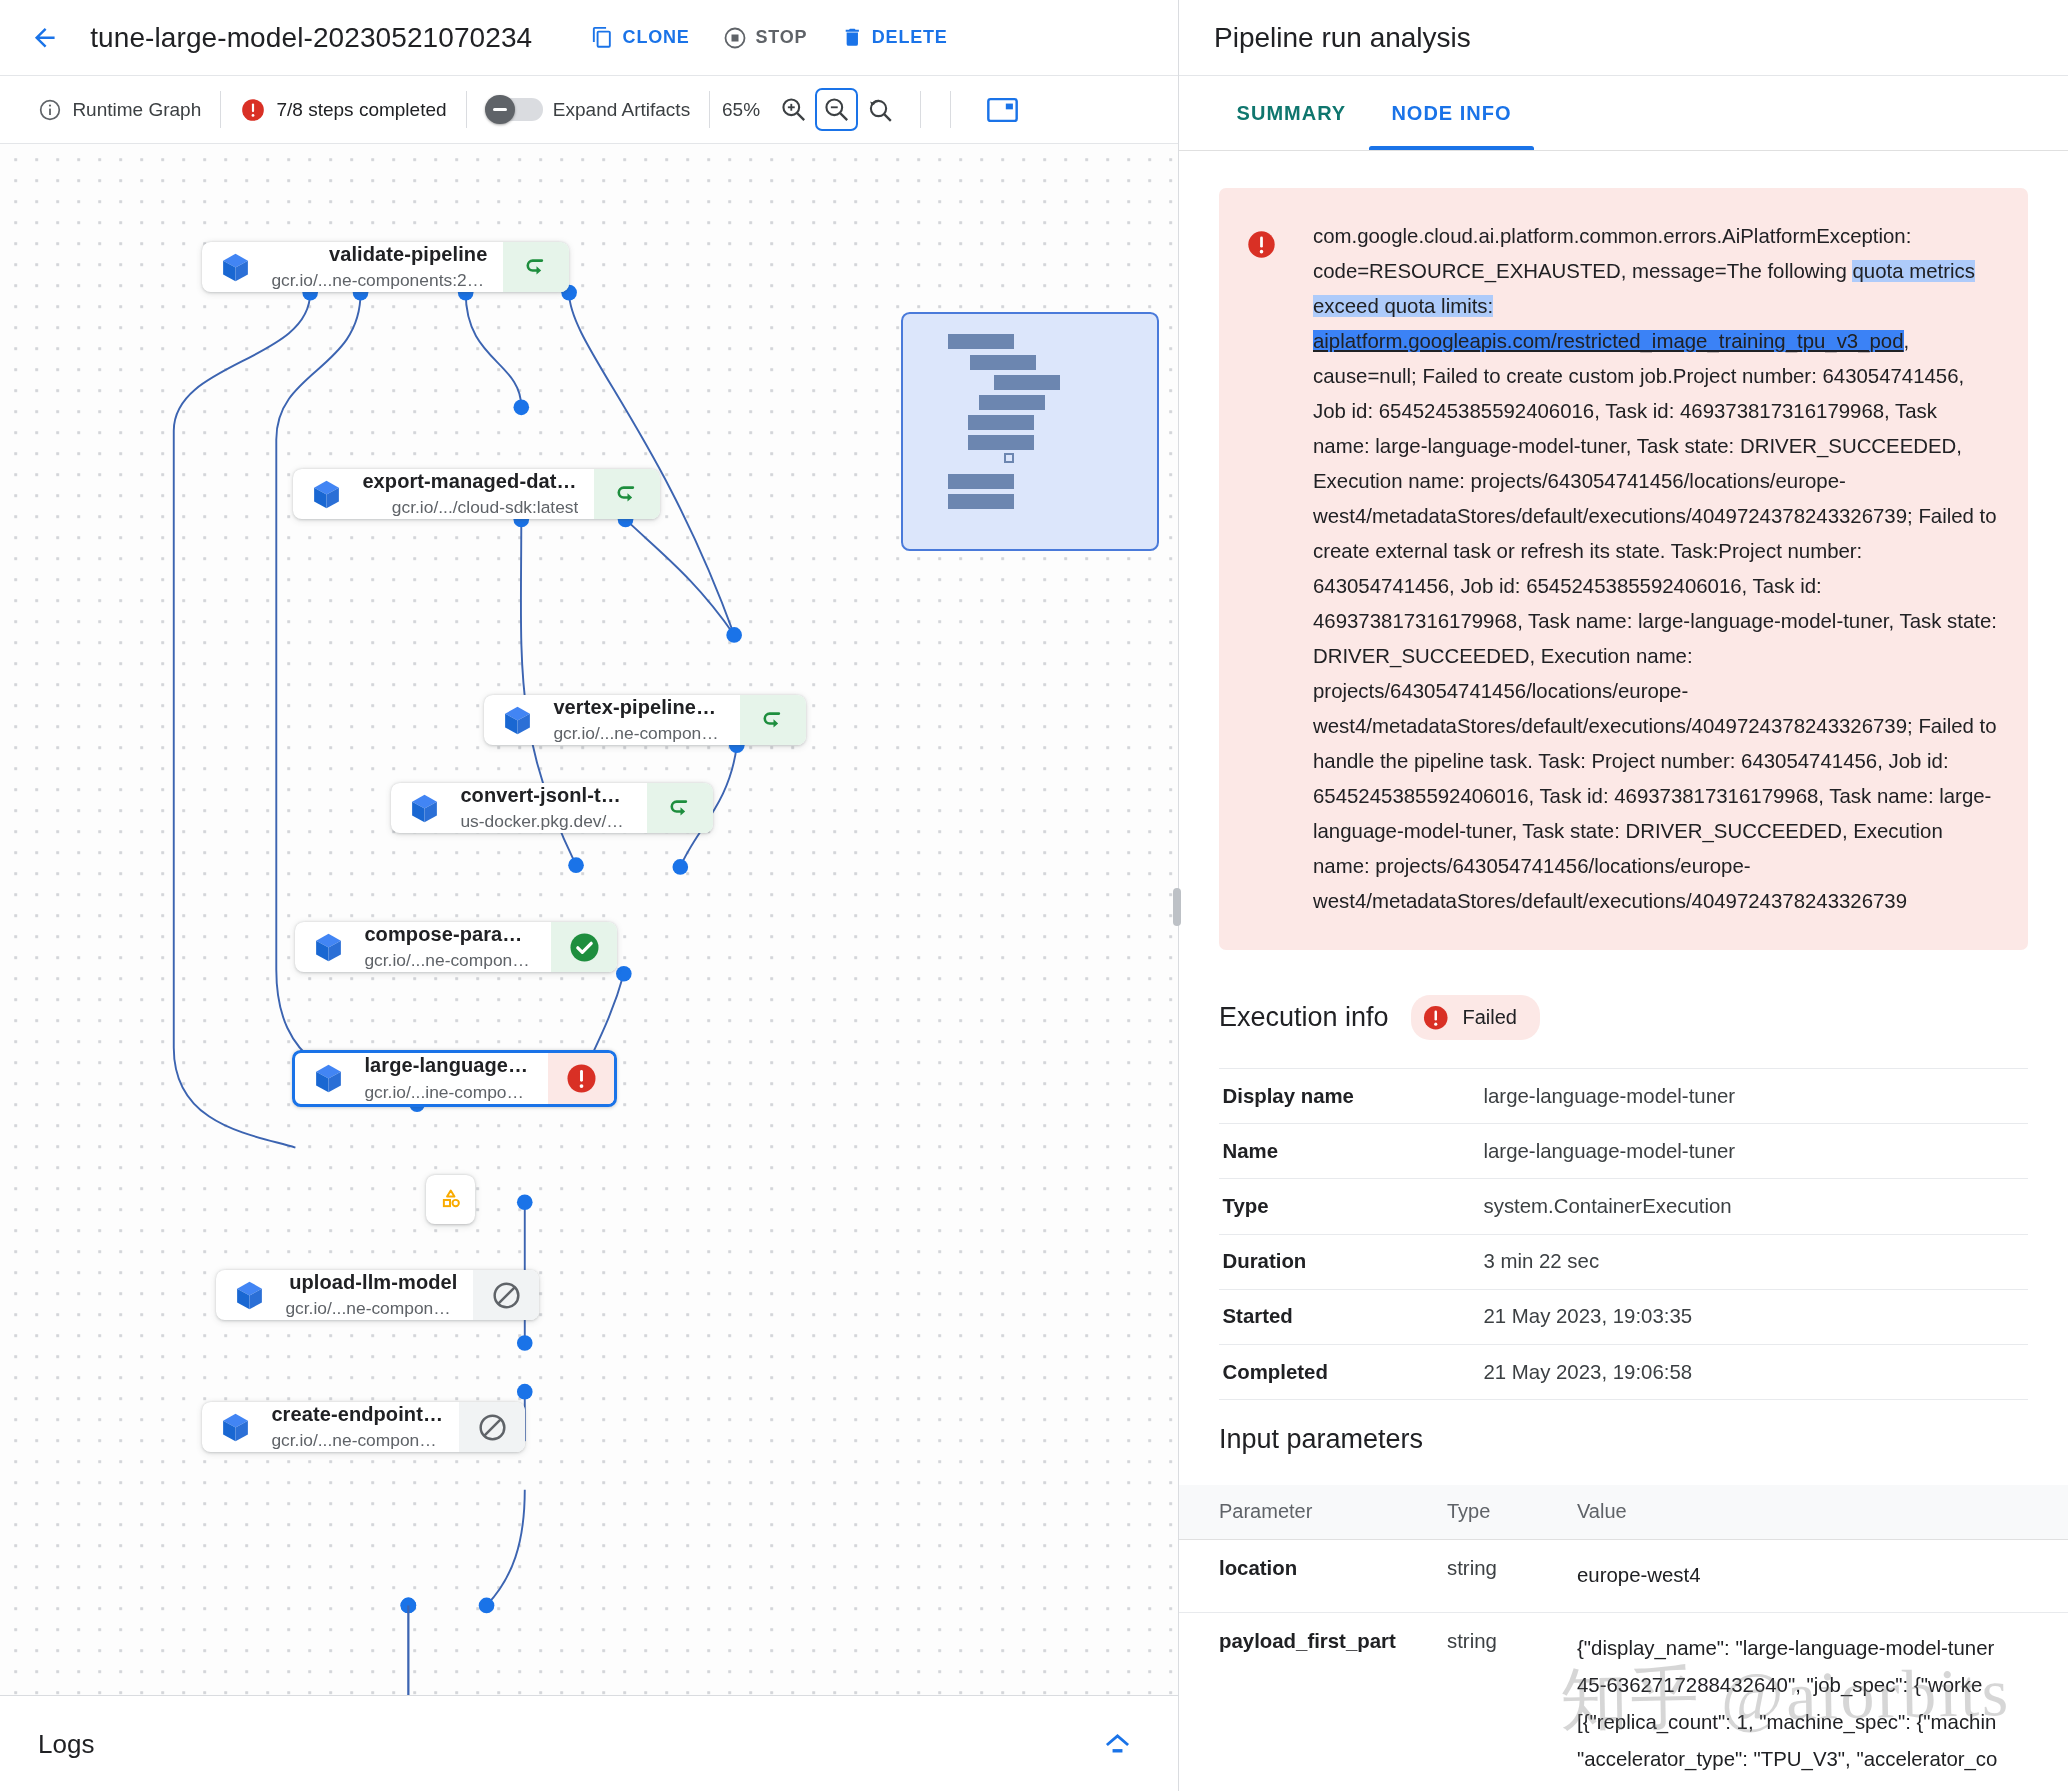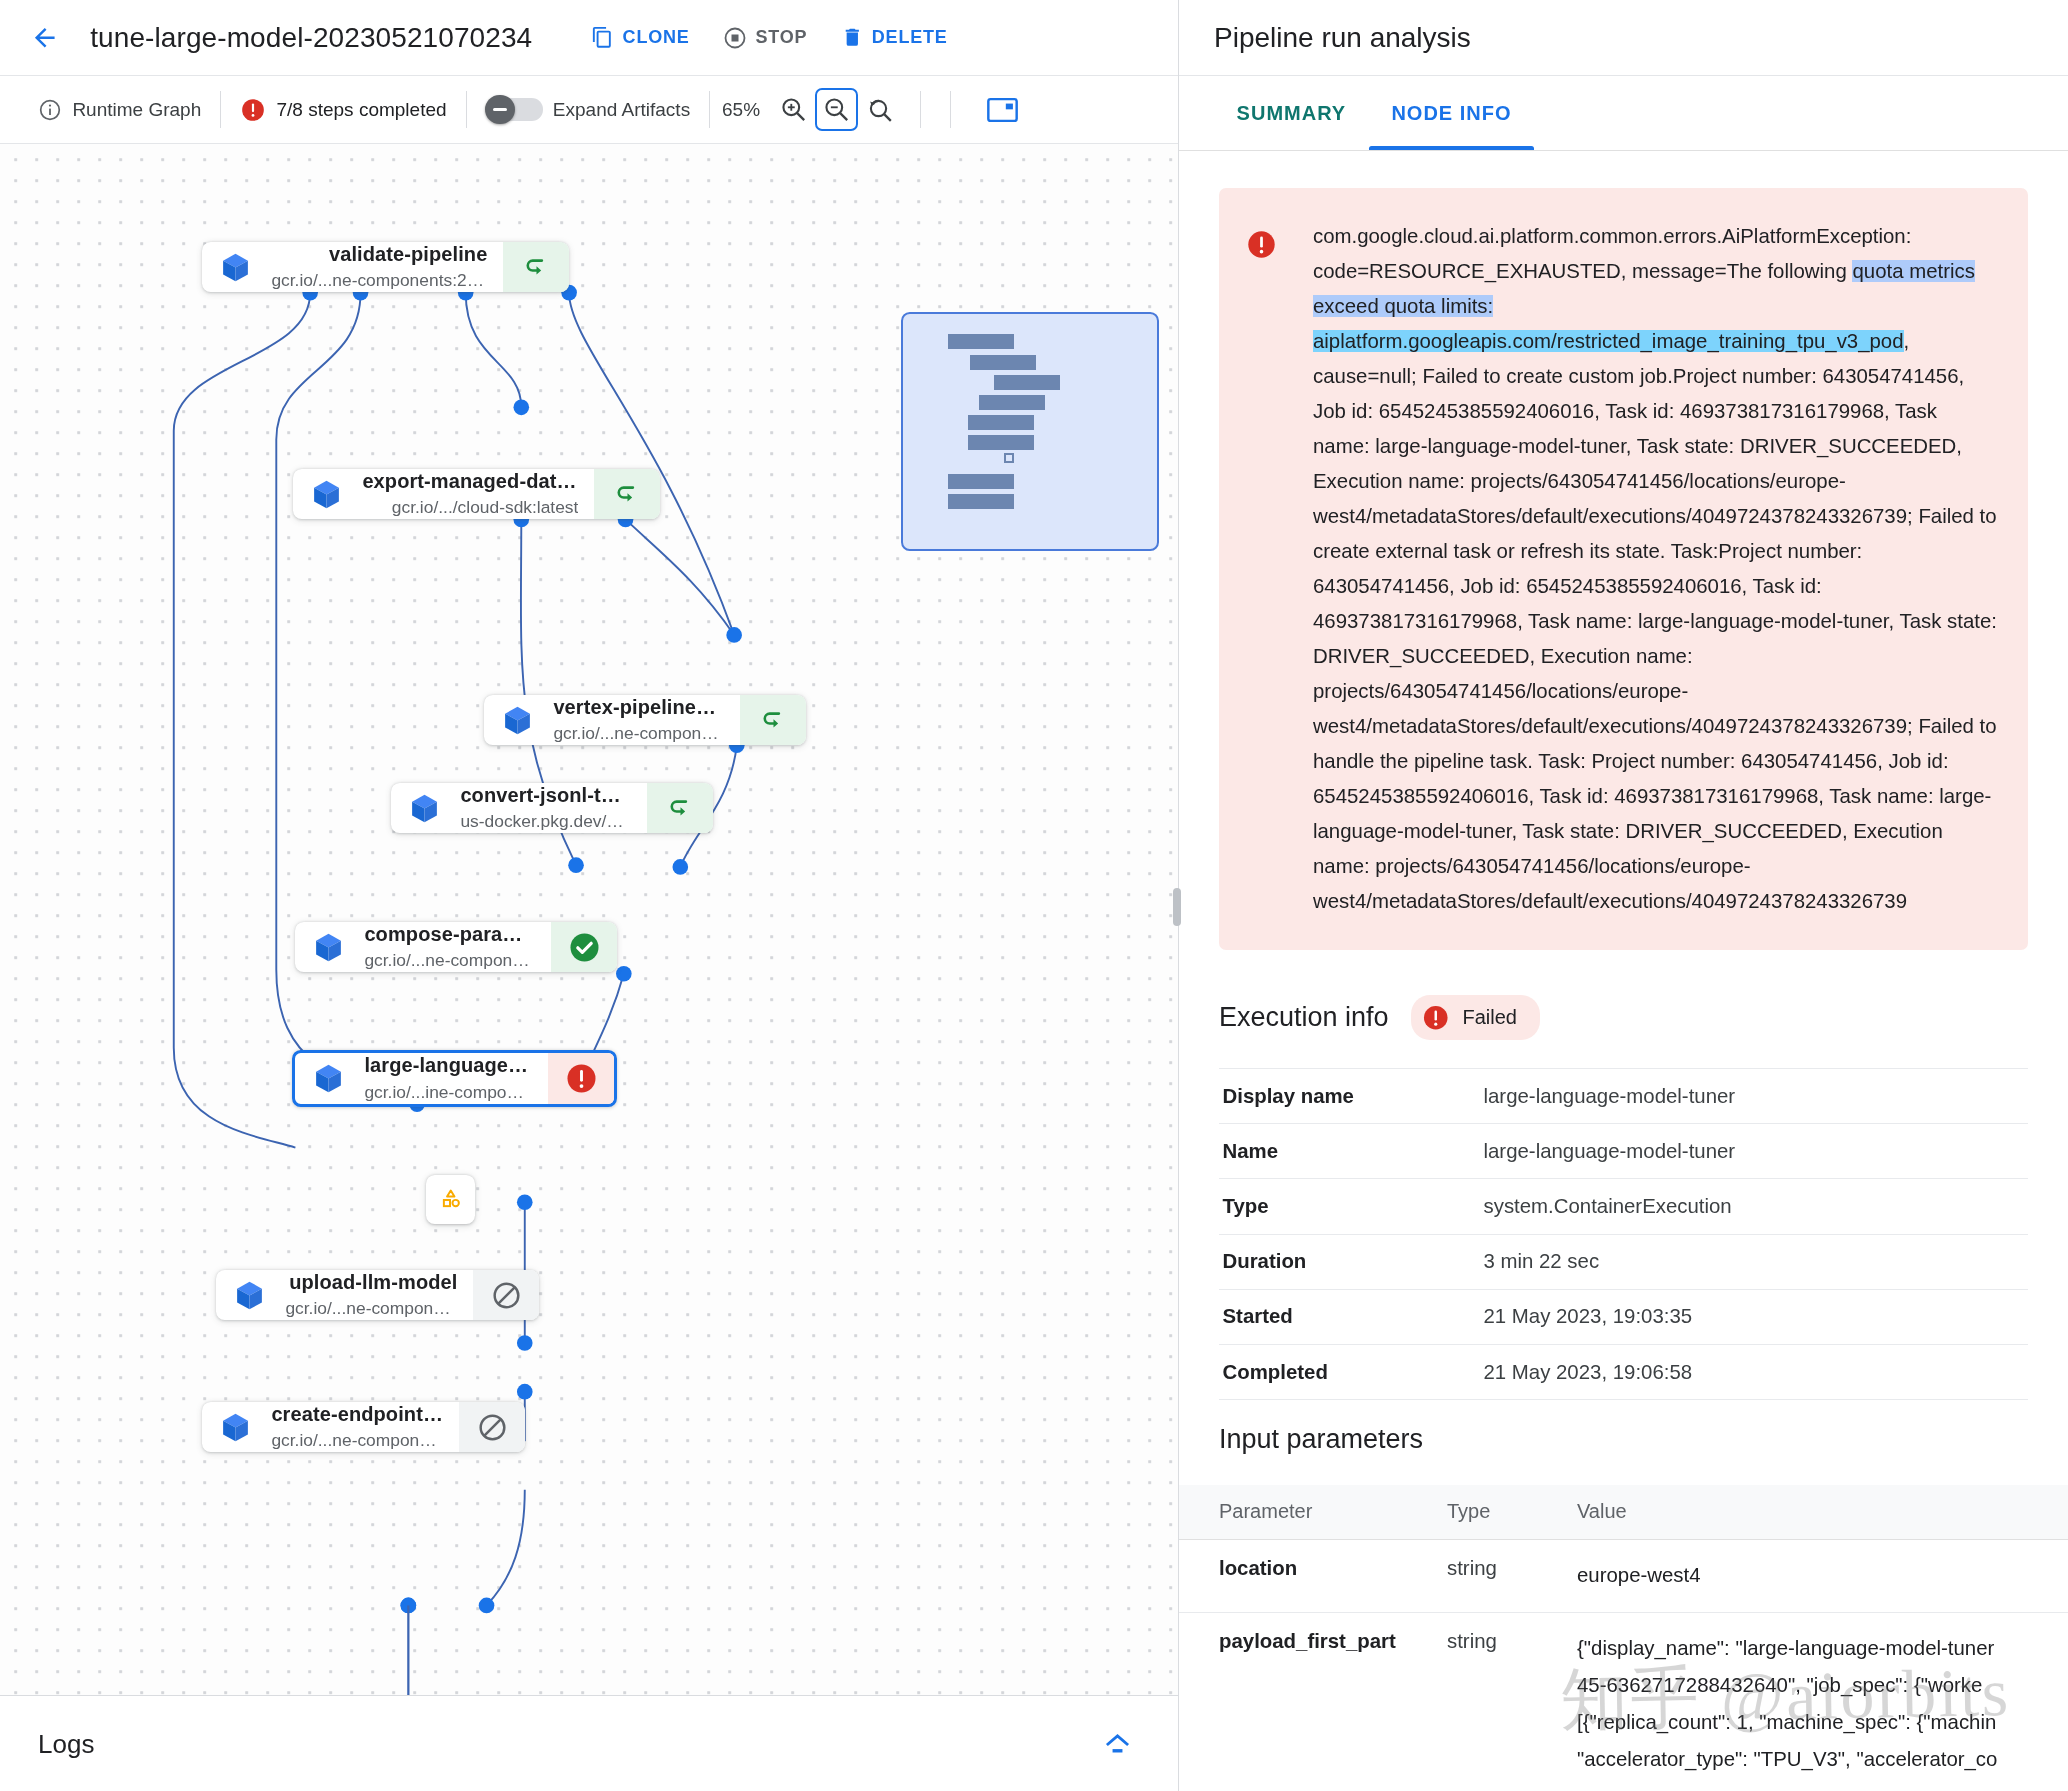--- a/index.html
+++ b/index.html
@@ -212,21 +212,21 @@
     border-radius: 7px;
     display: flex;
     padding: 31px 29.5px 31px 26px;
   }
   #error-icon { flex: 0 0 auto; margin-right: 35px; padding-top: 8.7px; }
   #error-text {
     font-size: 20.4px; line-height: 35px; color: #202124;
     word-break: break-word;
   }
   .hl { background: #aecbfa; }
-  .hl-u { background: #7dd3fc; }
+  .hl-u { background: #3b82f6; text-decoration: underline; }
 
   .section-head {
     display: flex; align-items: center; gap: 22px;
     margin: 45px 40px 0 40px;
   }
   .section-title { font-size: 27px; color: #202124; }
   .badge {
     display: inline-flex; align-items: center; gap: 12px;
     background: #fce8e6; border-radius: 19px;
     padding: 7.8px 22.6px 7.8px 10.4px;

